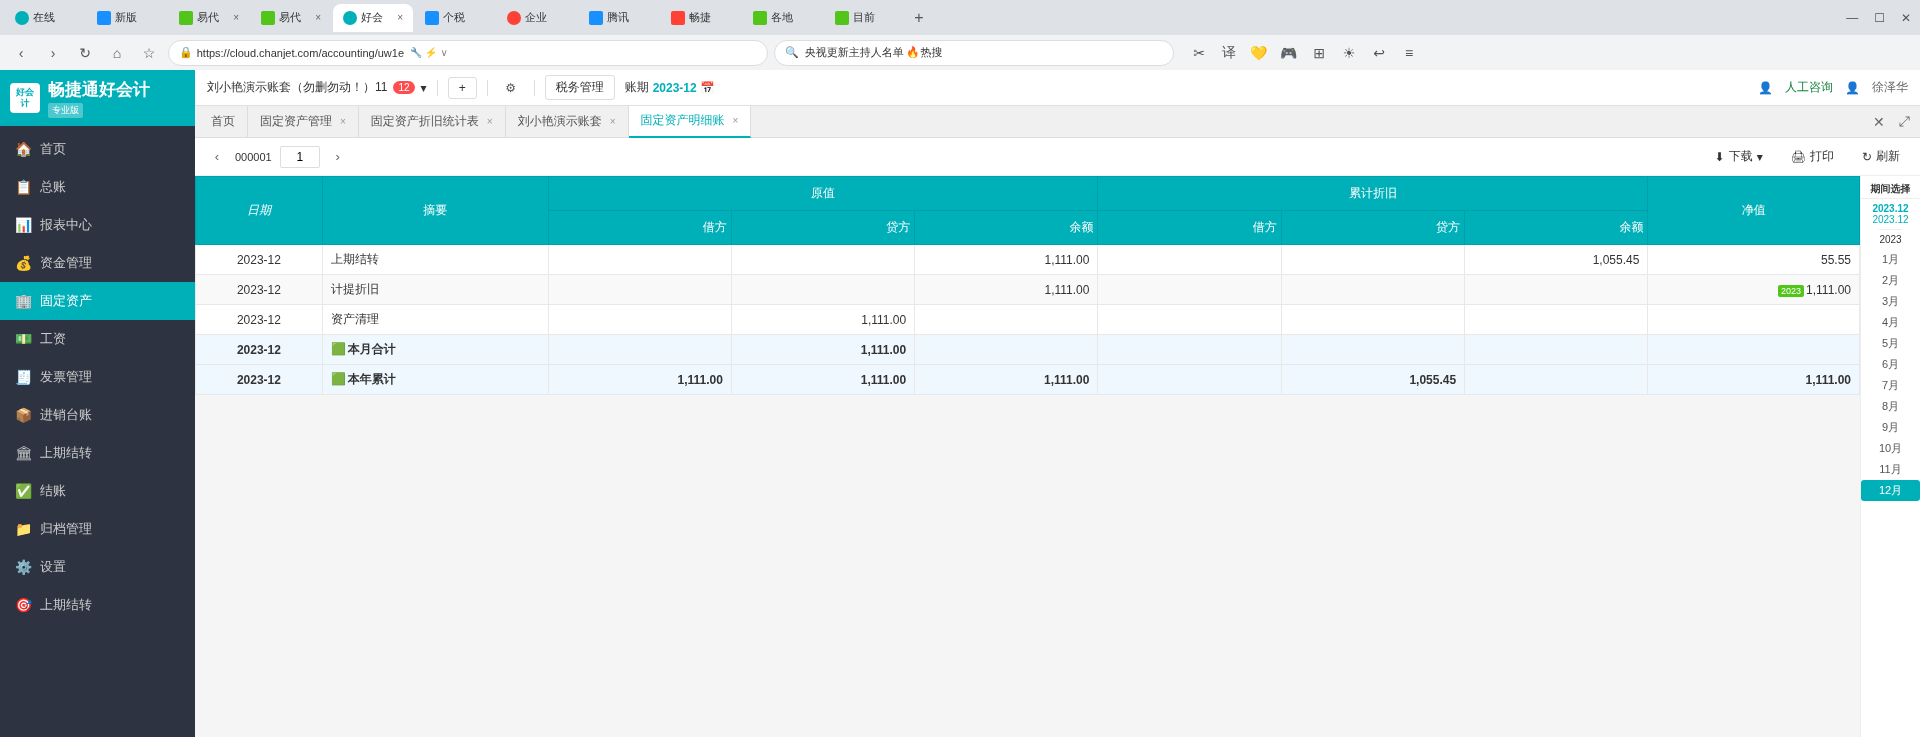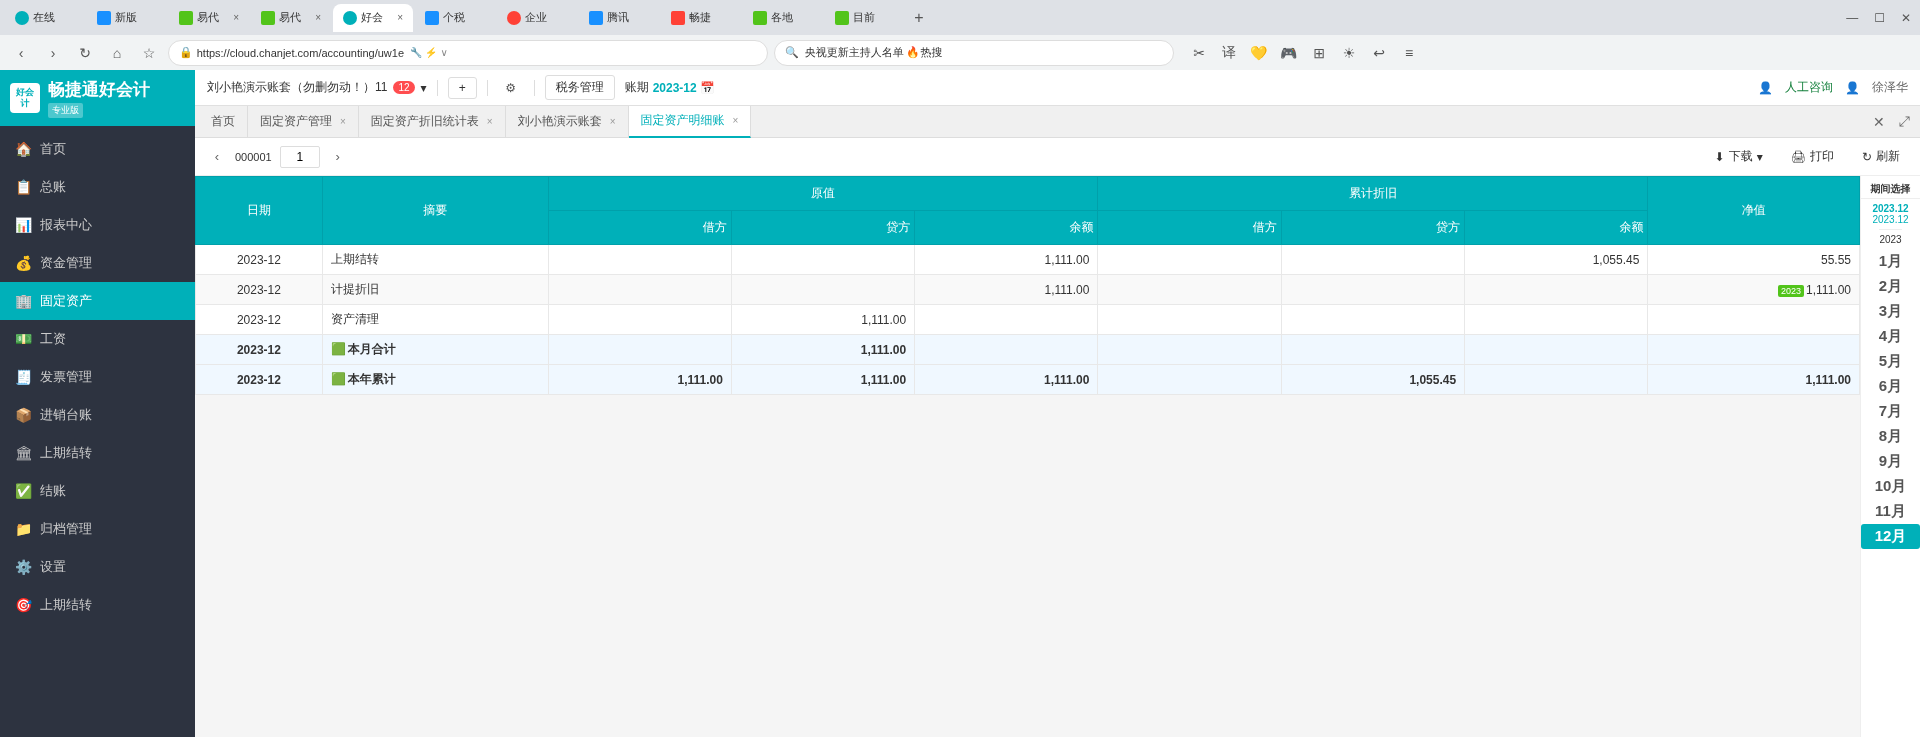--- a/index.html
+++ b/index.html
@@ -72,21 +72,21 @@
     .table-data-row td { border: 1px solid #e8e8e8; padding: 6px 8px; font-size: 12px; color: #333; text-align: center; white-space: nowrap; }
     .table-data-row:nth-child(odd) td { background: #fff; }
     .table-data-row:nth-child(even) td { background: #f9f9f9; }
     .table-data-row td.text-left { text-align: left; }
     .table-data-row td.text-right { text-align: right; }
     .summary-row td { background: #f0f8ff !important; font-weight: bold; }
     .green-icon { color: #52c41a; margin-right: 2px; }
 
     
     .right-panel { width: 60px; background: #fff; border-left: 1px solid #eee; display: flex; flex-direction: column; align-items: center; padding: 4px 0; flex-shrink: 0; }
-    .period-month { font-size: 15px; padding: 3px 6px; cursor: pointer; color: #555; text-align: center; width: 100%; font-weight: bold; }
+    .period-month { font-size: 11px; padding: 3px 6px; cursor: pointer; color: #555; text-align: center; width: 100%; }
     .period-month.active { background: #00b0b9; color: #fff; border-radius: 3px; }
 
     .year-badge { background: #52c41a; color: #fff; border-radius: 2px; padding: 1px 3px; font-size: 9px; margin-right: 2px; display: inline-block; }
     .win-btn { font-size: 12px; color: #555; cursor: pointer; padding: 0 4px; }
   </style>
 </head>
 <body>
 
 <div class="browser-chrome">
   <div class="tab-bar">
@@ -314,21 +314,21 @@
           <span>刷新</span>
         </button>
       </div>
     </div>
 
     <div style="display:flex; flex:1; overflow:hidden;">
       <div class="table-container">
         <table>
           <thead>
             <tr class="table-header-row">
-              <th rowspan="2" style="width:90px;">日期</th>
+              <th rowspan="2" style="width:90px;font-style:italic;">日期</th>
               <th rowspan="2" style="width:160px;">摘要</th>
               <th colspan="3">原值</th>
               <th colspan="3">累计折旧</th>
               <th rowspan="2" style="width:150px;">净值</th>
             </tr>
             <tr class="table-header-row">
               <th class="subheader" style="width:130px;">借方</th>
               <th class="subheader" style="width:130px;">贷方</th>
               <th class="subheader" style="width:130px;">余额</th>
               <th class="subheader" style="width:130px;">借方</th>

